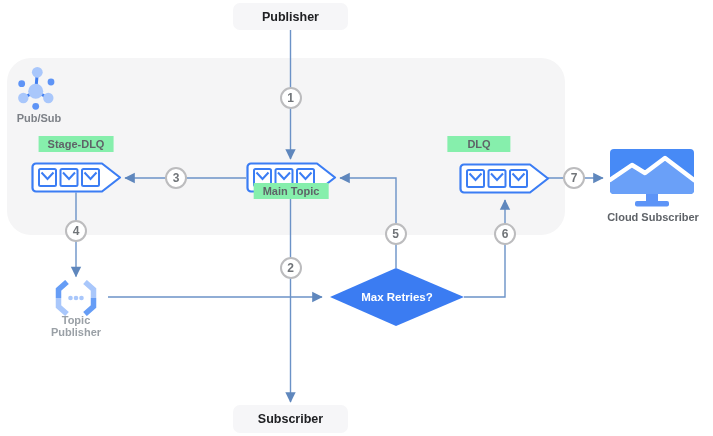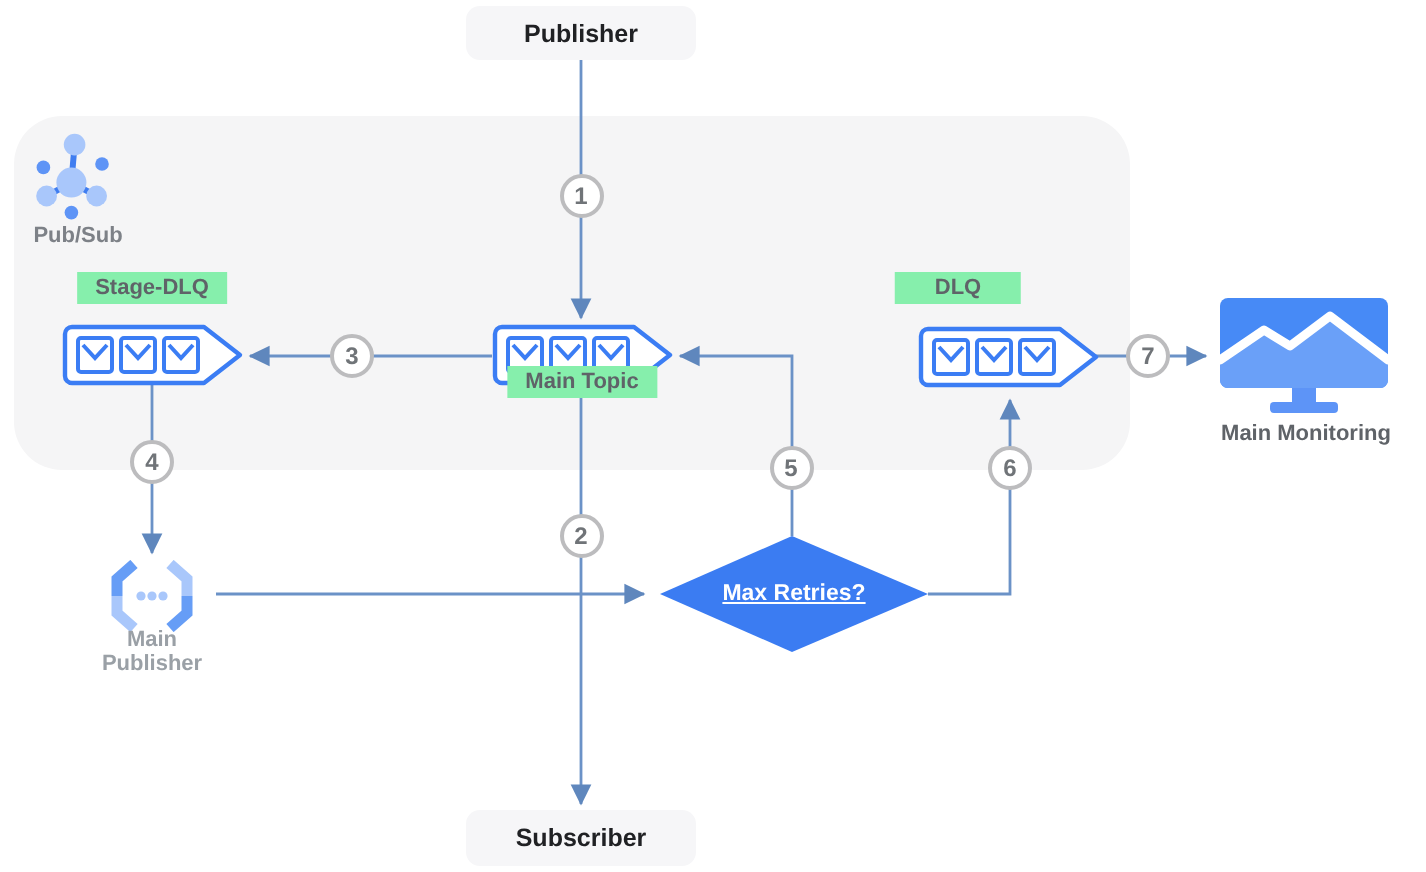--- a/index.html
+++ b/index.html
@@ -17,21 +17,21 @@
   .icon{position:absolute;z-index:2;}
   .icon-caption{position:absolute;transform:translateX(-50%);text-align:center;
                 font-size:11px;font-weight:bold;white-space:nowrap;z-index:2;}
   .cap-pubsub{color:#7d8187;}
   .cap-functions{color:#9aa0a6;line-height:11.5px;}
   .cap-monitoring{color:#5f6368;}
   .step{position:absolute;width:22px;height:22px;border-radius:50%;background:#ffffff;
         border:2px solid #bcbcbe;box-sizing:border-box;display:flex;align-items:center;
         justify-content:center;font-size:12px;font-weight:bold;color:#707478;z-index:4;}
   .diamond-text{position:absolute;transform:translate(-50%,-50%);color:#ffffff;
-                font-size:11.5px;font-weight:bold;white-space:nowrap;z-index:3;text-decoration:underline;}
+                font-size:11.5px;font-weight:bold;white-space:nowrap;z-index:3;}
 </style>
 </head>
 <body>
 
 <div class="stage">
 
   <div class="panel"></div>
 
   <svg class="lines" viewBox="0 0 713 436">
     <defs>
@@ -125,39 +125,39 @@
       <path d="M14 2 L5.5 9.5 L5.5 18" stroke="#669df6"></path>
       <path d="M5.5 18 L5.5 26.5 L14 34" stroke="#a9c7fb"></path>
       <path d="M32 2 L40.5 9.5 L40.5 18" stroke="#a9c7fb"></path>
       <path d="M40.5 18 L40.5 26.5 L32 34" stroke="#669df6"></path>
     </g>
     <circle cx="17.5" cy="18" r="2.3" fill="#a9c7fb"></circle>
     <circle cx="23" cy="18" r="2.3" fill="#a9c7fb"></circle>
     <circle cx="28.5" cy="18" r="2.3" fill="#a9c7fb"></circle>
   </svg>
   <div class="icon-caption cap-functions" style="left:76px;top:315px;">
-    <div>Main</div>
+    <div>Topic</div>
     <div>Publisher</div>
   </div>
 
   <svg class="icon" style="left:608px;top:147px;" width="90" height="62" viewBox="0 0 90 62">
     <defs>
       <clipPath id="scr">
           <rect x="2" y="2" width="84" height="45" rx="4"></rect>
         </clipPath>
     </defs>
     <rect x="2" y="2" width="84" height="45" rx="4" fill="#478af6"></rect>
     <g clip-path="url(#scr)">
       <polygon points="2,33 24,18 37,26 57,11 86,33 86,47 2,47" fill="#6aa0f8"></polygon>
       <polyline points="2,33 24,18 37,26 57,11 86,33" fill="none" stroke="#ffffff" stroke-width="4.5" stroke-linejoin="round" stroke-linecap="round"></polyline>
     </g>
     <rect x="38" y="47" width="12" height="7" fill="#5d94f7"></rect>
     <rect x="27" y="54" width="34" height="5.5" rx="2" fill="#5d94f7"></rect>
   </svg>
-  <div class="icon-caption cap-monitoring" style="left:653px;top:211px;">Main Monitoring</div>
+  <div class="icon-caption cap-monitoring" style="left:653px;top:211px;">Cloud Subscriber</div>
 
   <svg class="icon" style="left:328px;top:266px;" width="140" height="62" viewBox="0 0 140 62">
     <polygon points="68,2 136,31 68,60 2,31" fill="#3b7cf2"></polygon>
   </svg>
   <div class="diamond-text" style="left:397px;top:297px;">Max Retries?</div>
 
   <div class="step" style="left:279.5px;top:87px;">1</div>
   <div class="step" style="left:279.5px;top:257px;">2</div>
   <div class="step" style="left:165px;top:167px;">3</div>
   <div class="step" style="left:65px;top:220px;">4</div>

